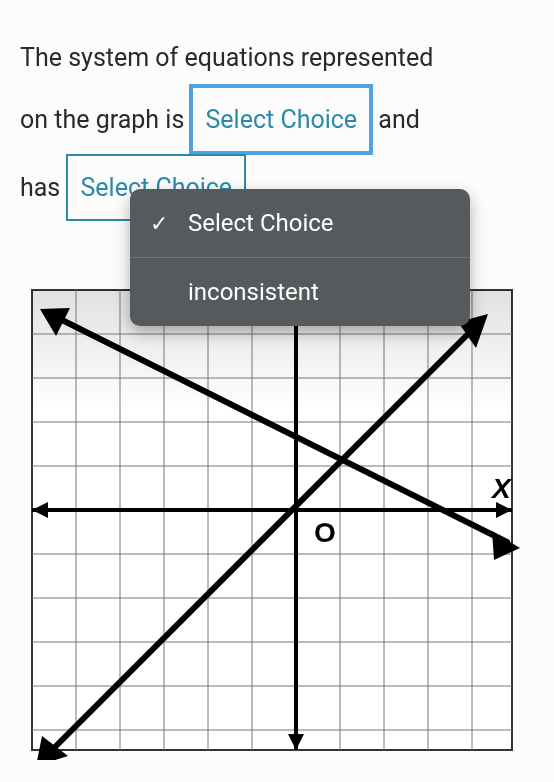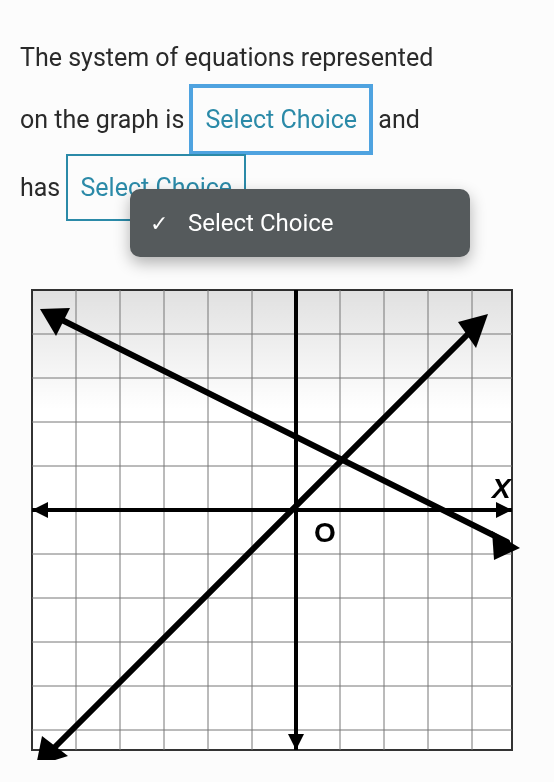--- a/index.html
+++ b/index.html
@@ -88,20 +88,23 @@
     <span>has </span>
     <span class="select-box"><span>Select Choice</span></span>
   </div>
 </div>
 
 <div class="dropdown">
   <div class="dropdown-item">
     <span class="check">✓</span>
     <span>Select Choice</span>
   </div>
+  <div class="dropdown-item">
+    <span>inconsistent</span>
+  </div>
 </div>
 
 <div class="graph-wrap">
   <svg class="graph" viewBox="0 0 500 480">
 
     <rect x="10" y="10" width="480" height="460" fill="#fff" stroke="#333" stroke-width="2"></rect>
 
     <rect x="10" y="10" width="480" height="120" fill="url(#gshadow)"></rect>
     <defs>
       <linearGradient id="gshadow" x1="0" y1="0" x2="0" y2="1">

